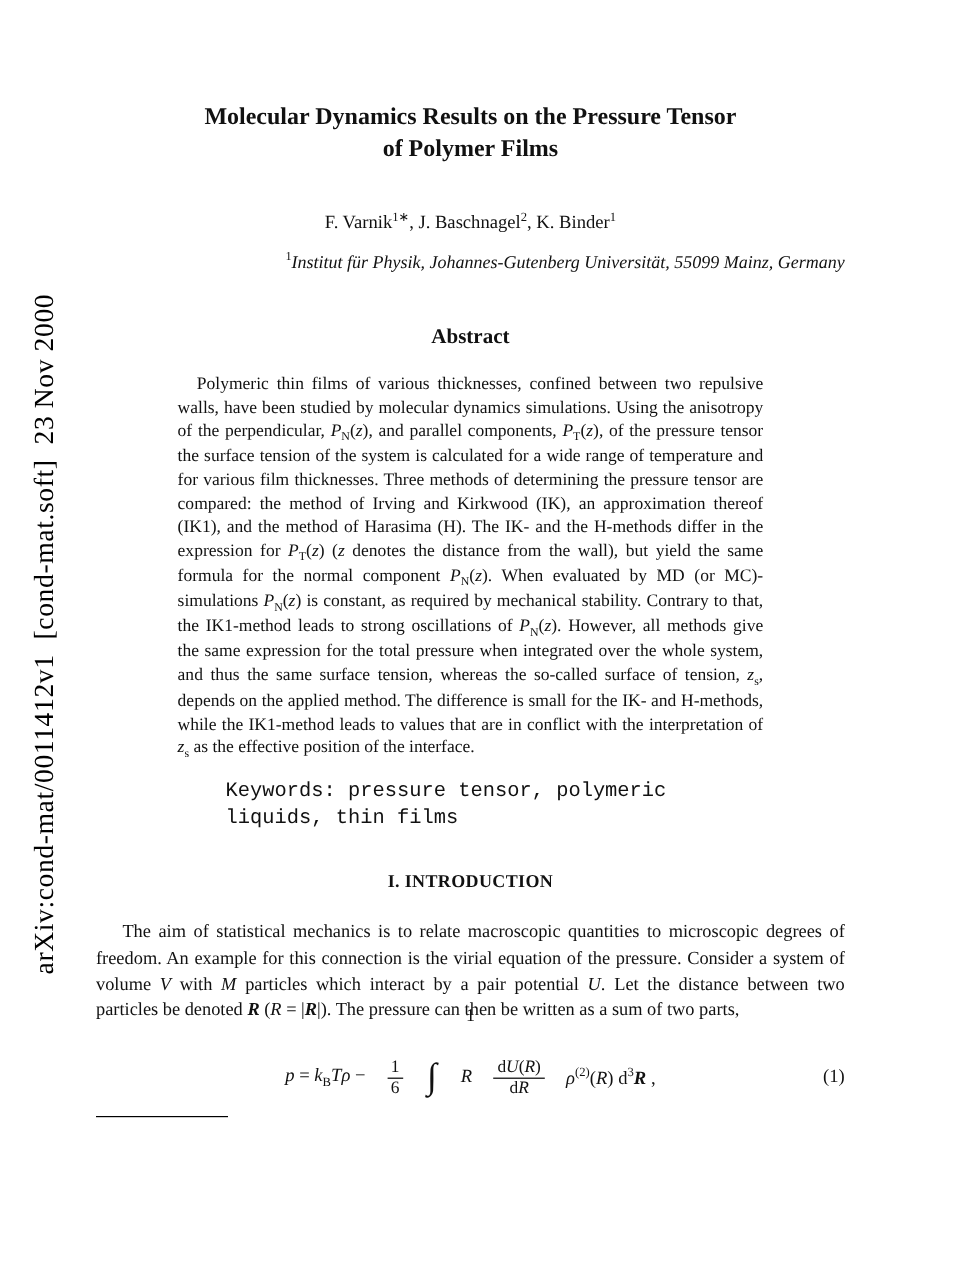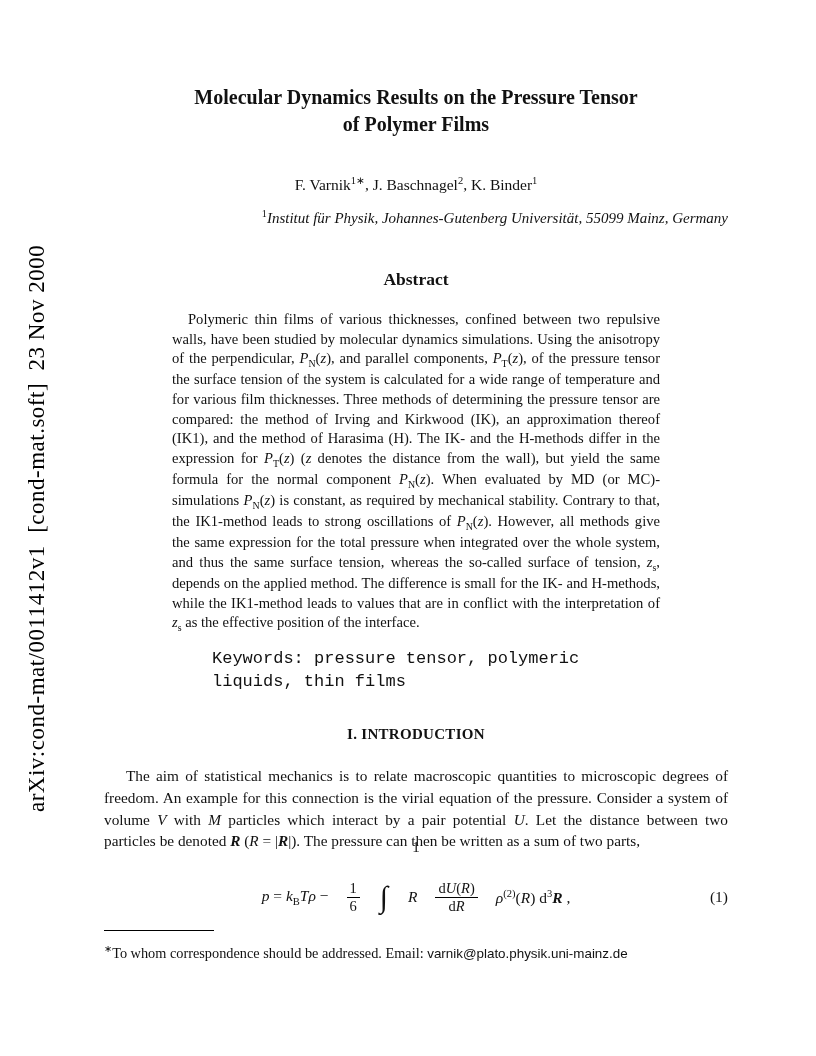--- a/index.html
+++ b/index.html
@@ -11,21 +11,21 @@
   }
   .page { position: absolute; inset: 0; }
 
   
   .arxiv-stamp {
     position: absolute; left: 24px; top: 812px;
     transform: rotate(-90deg); transform-origin: 0 0;
     white-space: pre; font-size: 23px; letter-spacing: 0.5px; color: #000;
   }
 
-  .main { position: absolute; left: 104px; top: 0; width: 624px; height: 876px; }
+  .main { position: absolute; left: 80px; top: 0; width: 624px; height: 876px; }
 
   .title { margin: 84px 0 0 0; text-align: center; font-size: 20px; font-weight: bold; line-height: 1.35; }
   .title .tline { display: block; }
 
   .authors { margin-top: 36px; text-align: center; font-size: 15.5px; }
 
   .affiliations { margin-top: 14px; margin-left: 64px; font-size: 15px; }
   .affiliation { margin-bottom: 9px; text-align: right; }
 
   .abstract-heading { margin: 42px 0 0 0; text-align: center; font-size: 17.5px; font-weight: bold; }
@@ -108,19 +108,18 @@
       <span class="frac">
         <span class="num">d<i>U</i>(<i>R</i>)</span>
         <span class="den">d<i>R</i></span>
       </span>
       <span class="eq-part"><i>ρ</i><sup>(2)</sup>(<i>R</i>) d<sup>3</sup><b><i>R</i></b> ,</span>
       <span class="eq-number">(1)</span>
     </div>
 
     <div class="footnote">
       <div class="footnote-rule"></div>
-      <p><span><sup>∗</sup>To whom correspondence should be addressed. Email: </span><span class="sans">varnik@plato.physik.uni-mainz.de</span></p>
     </div>
 
     <div class="page-number">1</div>
 
   </div>
 </div>
 
 </body></html>

